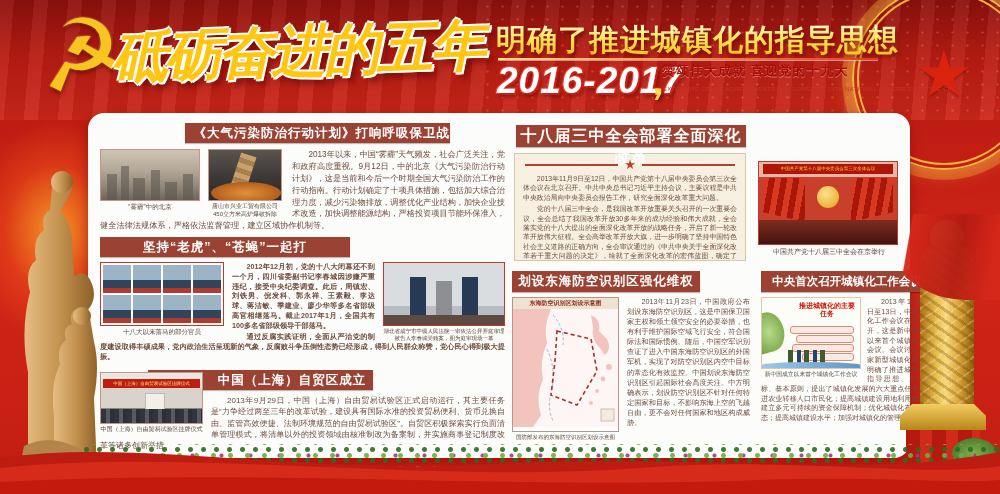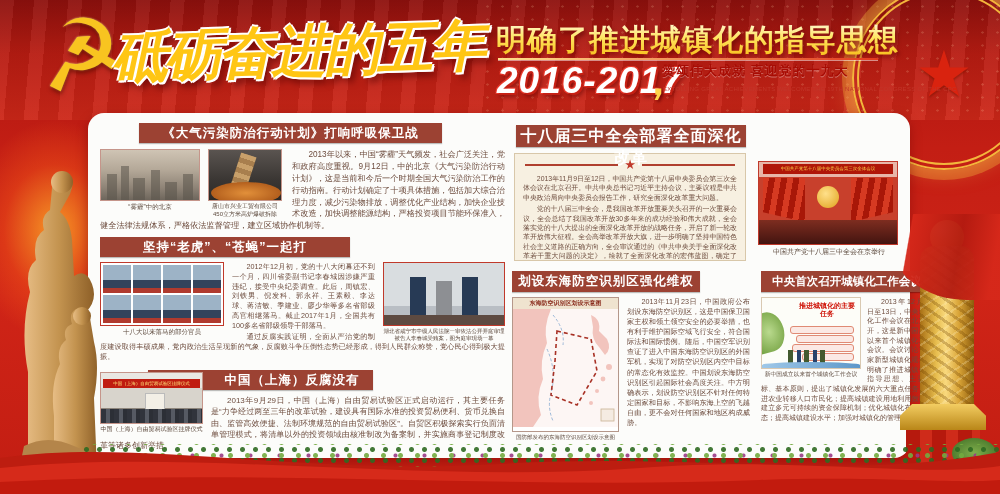--- a/index.html
+++ b/index.html
@@ -156,21 +156,21 @@
     <div class="gold-column"></div>
     <div class="red-drape"></div>
     <div class="gold-roof"></div>
     <div class="red-wall"></div>
     <div class="bush" style="right:4px;top:330px;width:44px;height:30px;background:radial-gradient(#7fae4b,#3c6b24);"></div>
   </div>
 
   <div class="panel">
 
     <div class="article" style="left:12px;top:10px;width:405px;height:112px;">
-      <div class="tbar" style="width:303px;margin-left:39px;">《大气污染防治行动计划》打响呼吸保卫战</div>
+      <div class="tbar" style="width:265px;margin-left:85px;text-align:right;">《大气污染防治行动计划》打响呼吸保卫战</div>
       <div style="margin-top:6px;">
         <div class="fl" style="width:100px;margin-right:8px;">
           <div class="ph smog" style="width:100px;height:52px;">
             <i style="left:6px;bottom:0;width:10px;height:26px;"></i>
               <i style="left:20px;bottom:0;width:8px;height:34px;"></i>
             <i style="left:32px;bottom:0;width:12px;height:22px;"></i>
               <i style="left:50px;bottom:0;width:9px;height:30px;"></i>
             <i style="left:64px;bottom:0;width:12px;height:18px;"></i>
               <i style="left:82px;bottom:0;width:10px;height:26px;"></i>
           </div>
@@ -207,37 +207,37 @@
         </div>
         <div class="fr" style="width:122px;margin-left:8px;">
           <div class="ph court" style="width:122px;height:64px;border-color:#c0392b;">
             <i style="left:26px;"></i>
               <i class="def" style="left:52px;"></i>
               <i style="left:78px;"></i>
               <u></u>
           </div>
           <div class="cap" style="font-size:5.5px;margin-top:2px;">湖北省咸宁市中级人民法院一审依法公开开庭审理被告人李春城受贿案，图为庭审现场一幕</div>
         </div>
-        <div class="body-txt" style="font-size:7.2px;line-height:1.36;">
+        <div class="body-txt" style="font-size:7.2px;line-height:1.36;font-weight:bold;">
           <p>2012年12月初，党的十八大闭幕还不到一个月，四川省委副书记李春城因涉嫌严重违纪，接受中央纪委调查。此后，周镇宏、刘铁男、倪发科、郭永祥、王素毅、李达球、蒋洁敏、季建业、廖少华等多名省部级高官相继落马。截止2017年1月，全国共有100多名省部级领导干部落马。</p>
           <p>通过反腐实践证明，全面从严治党的制度建设取得丰硕成果，党内政治生活呈现新的气象，反腐败斗争压倒性态势已经形成，得到人民群众称赞，党心民心得到极大提振。</p>
         </div>
       </div>
     </div>
 
     <div class="article" style="left:12px;top:257px;width:405px;height:85px;">
       <div class="fl" style="width:103px;margin-right:8px;margin-top:2px;">
         <div class="ph ftzph" style="width:103px;height:52px;">
           <div class="fbanner">中国（上海）自由贸易试验区挂牌仪式</div>
           <div class="pod"></div>
             <div class="crowd"></div>
         </div>
         <div class="cap" style="font-size:6px;margin-top:2px;">中国（上海）自由贸易试验区挂牌仪式</div>
       </div>
-      <div class="tbar" style="width:225px;margin-left:48px;">中国（上海）反腐没有</div>
+      <div class="tbar" style="width:225px;margin-left:48px;">中国（上海）自贸区成立</div>
       <div class="body-txt" style="font-size:8px;line-height:1.42;margin-top:5px;">
         <p>2013年9月29日，中国（上海）自由贸易试验区正式启动运行，其主要任务是“力争经过两至三年的改革试验，建设具有国际水准的投资贸易便利、货币兑换自由、监管高效便捷、法制环境规范的自由贸易试验区”。自贸区积极探索实行负面清单管理模式，将清单以外的投资领域由核准制改为备案制，并实施商事登记制度改革等诸多创新举措。</p>
       </div>
     </div>
 
     <div class="article" style="left:424px;top:12px;width:238px;height:142px;">
       <div class="tbar" style="width:230px;margin-left:4px;height:22px;line-height:22px;font-size:16px;">十八届三中全会部署全面深化改革</div>
       <div class="beige" style="margin-top:6px;margin-left:2px;width:232px;height:108px;box-sizing:border-box;overflow:hidden;">
         <div class="stardiv">
           <span class="ln"></span>

